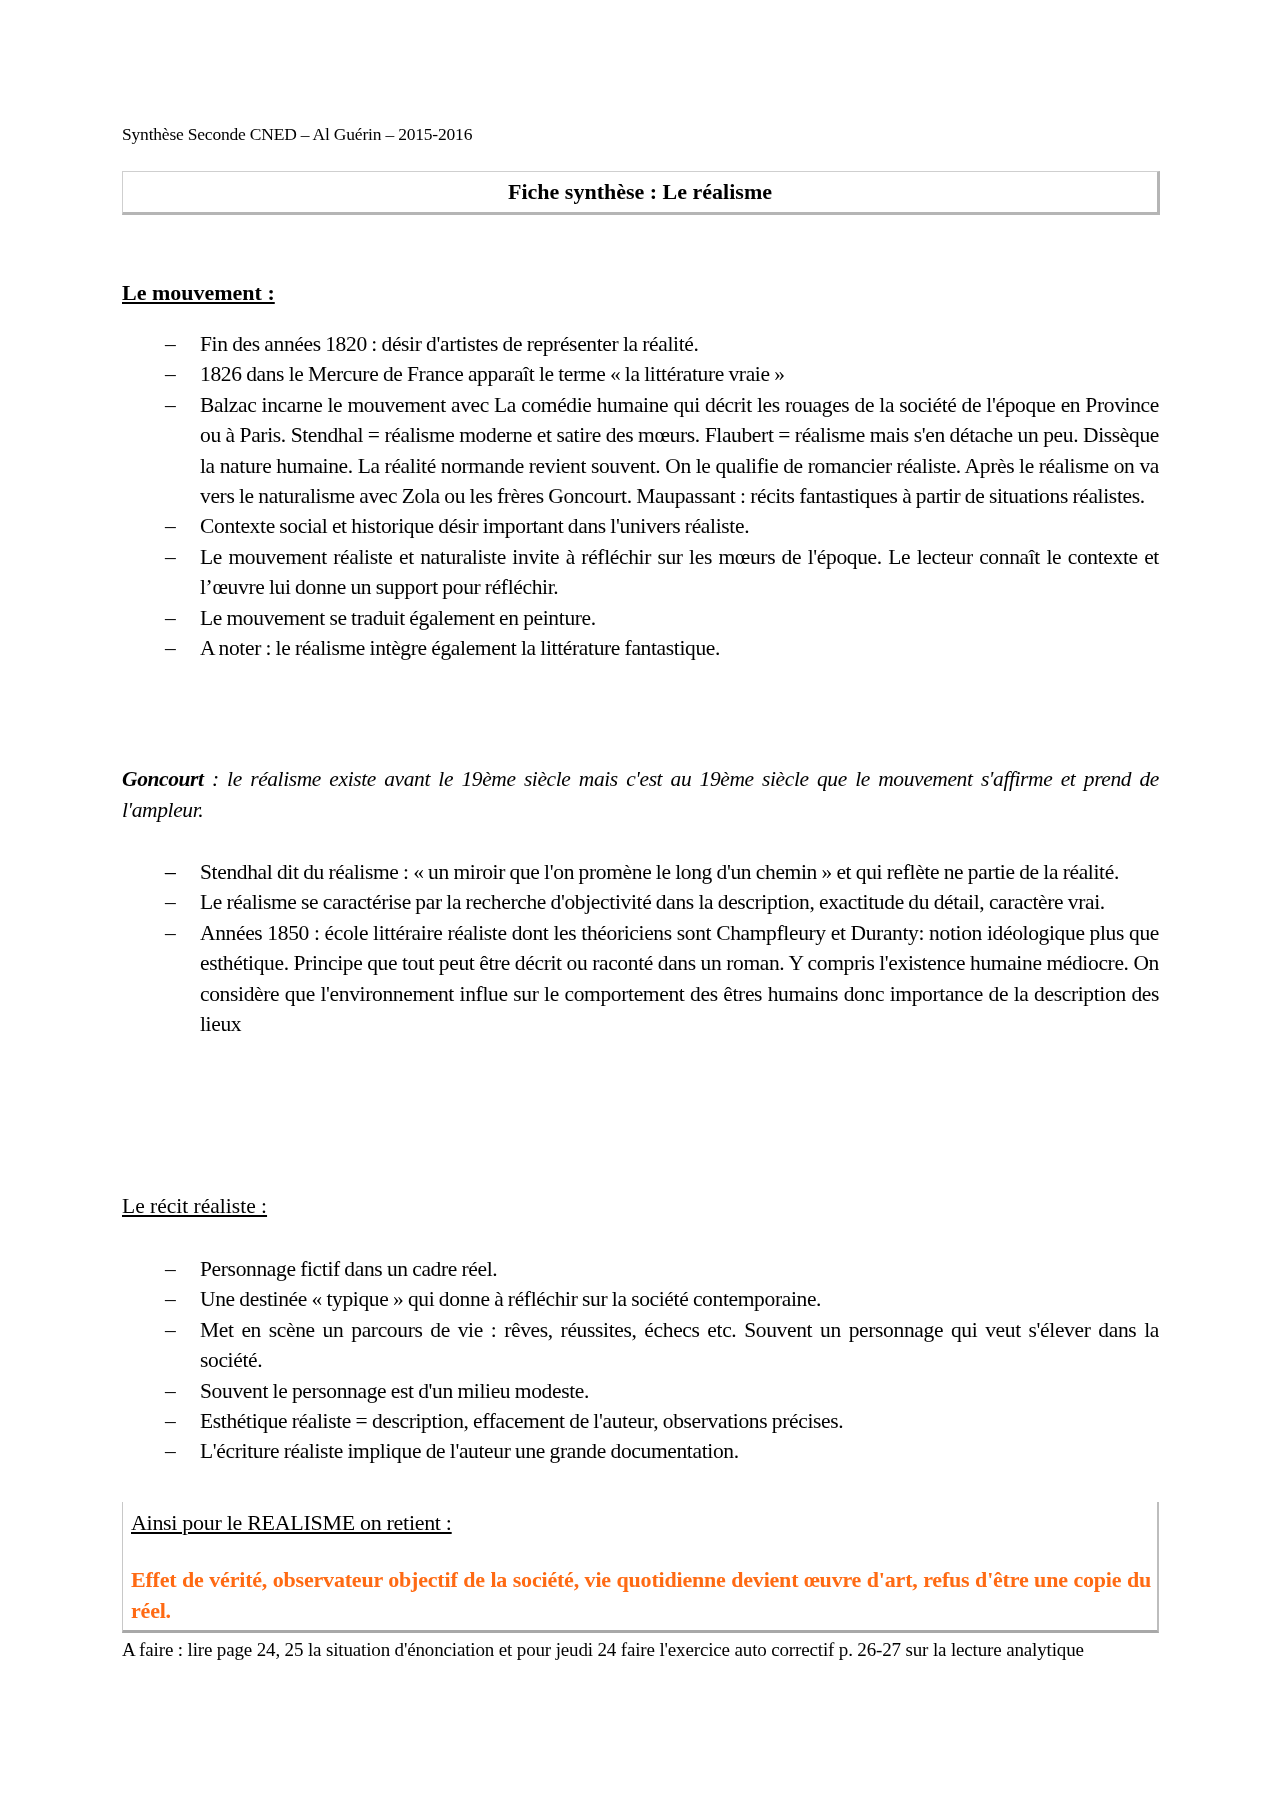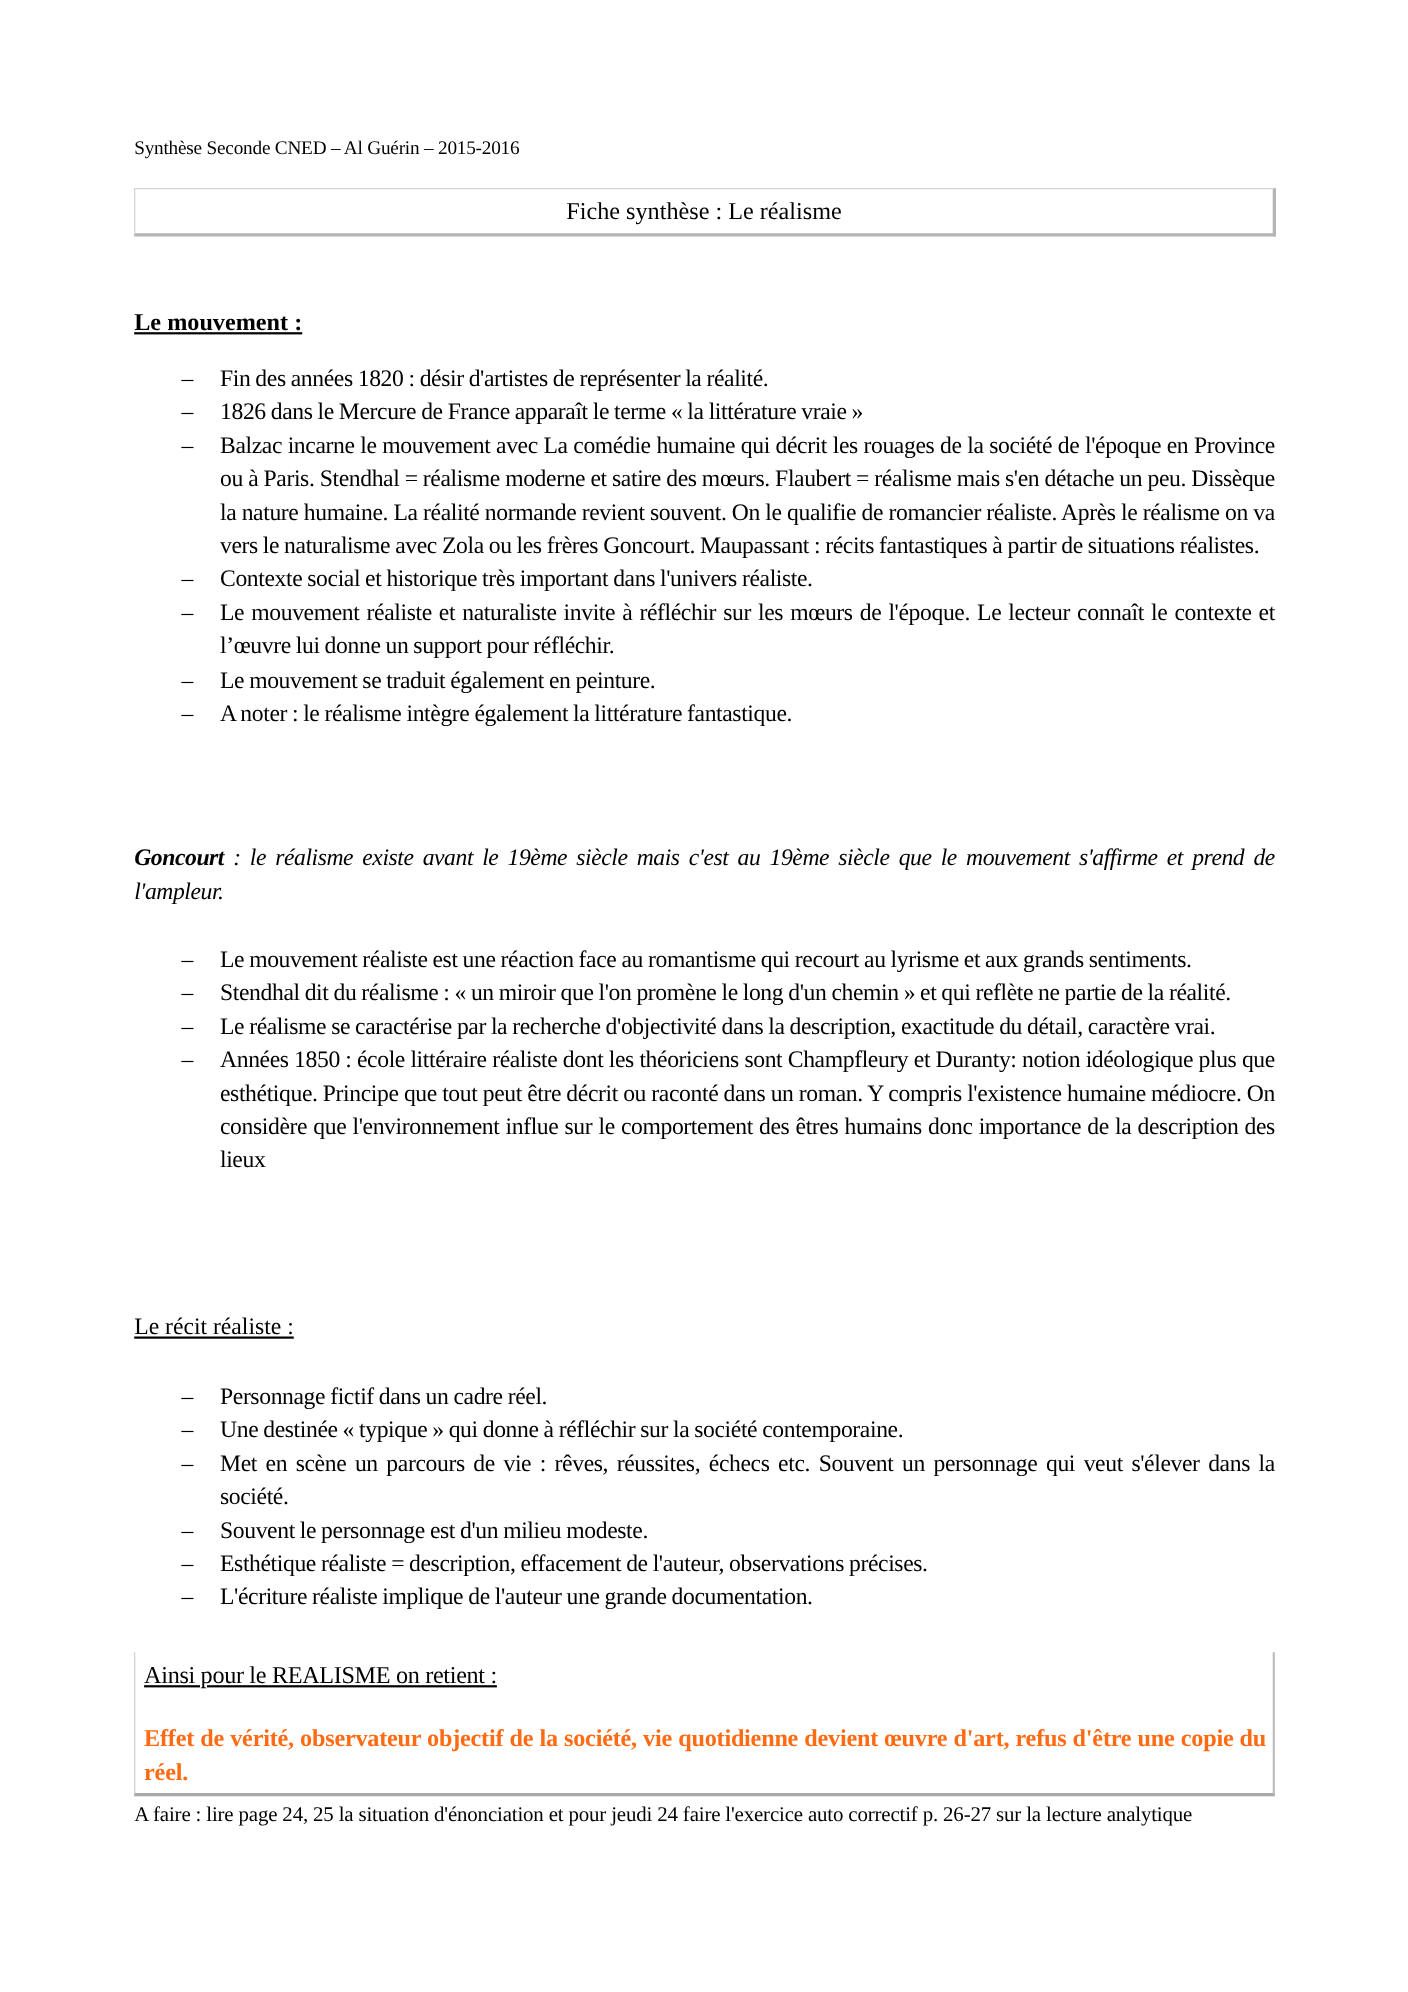--- a/index.html
+++ b/index.html
@@ -3,21 +3,21 @@
 <meta charset="utf-8">
 <style>
   html, body { margin: 0; padding: 0; background: #ffffff; }
   body { width: 1280px; height: 1811px; position: relative; overflow: hidden;
          font-family: "Liberation Serif", "DejaVu Serif", serif; color: #000; }
   .page { position: absolute; left: 0; top: 0; width: 1280px; height: 1811px; }
   .running-header { position: absolute; left: 122px; top: 124px; font-size: 17.5px; letter-spacing: -0.2px; }
   .title-box { position: absolute; left: 122px; top: 171px; width: 1034px; height: 40px;
                border: 1px solid #cfcfcf; border-right: 3px solid #b5b5b5; border-bottom: 3px solid #b5b5b5;
                box-sizing: content-box; text-align: center; }
-  .title-box span { display: inline-block; font-weight: normal; font-size: 22px; line-height: 40px; }
+  .title-box span { display: inline-block; font-weight: bold; font-size: 22px; line-height: 40px; }
   .h-section { position: absolute; left: 122px; font-size: 22px; text-decoration: underline; }
   .h-bold { font-weight: bold; }
   .blist { position: absolute; left: 122px; width: 1037px; margin: 0; padding: 0; list-style: none; }
   .blist li { position: relative; padding-left: 78px; font-size: 21.5px; line-height: 30.4px;
               text-align: justify; letter-spacing: -0.35px; word-spacing: -0.5px; }
   .blist li .dash { position: absolute; left: 43px; top: 0; }
   .important { position: absolute; left: 122px; top: 764px; width: 1037px; font-size: 21.5px;
                line-height: 31px; font-style: italic; text-align: justify; letter-spacing: -0.4px; }
   .important b { font-weight: bold; }
   .conclusion-box { position: absolute; left: 122px; top: 1502px; width: 1034px; height: 128px;
@@ -39,32 +39,32 @@
   <div class="title-box">
     <span>Fiche synthèse : Le réalisme</span>
   </div>
 
   <div class="h-section h-bold" style="top:280px;">Le mouvement :</div>
 
   <ul class="blist" style="top:329px;">
     <li><span class="dash">–</span><span>Fin des années 1820 : désir d'artistes de représenter la réalité.</span></li>
     <li><span class="dash">–</span><span>1826 dans le Mercure de France apparaît le terme « la littérature vraie »</span></li>
     <li><span class="dash">–</span><span>Balzac incarne le mouvement avec La comédie humaine qui décrit les rouages de la société de l'époque en Province ou à Paris.  Stendhal = réalisme moderne et satire des mœurs. Flaubert = réalisme mais s'en détache un peu. Dissèque la nature humaine. La réalité normande revient souvent. On le qualifie de romancier réaliste. Après le réalisme on va vers le naturalisme avec Zola ou les frères Goncourt. Maupassant : récits fantastiques à partir de situations réalistes.</span></li>
-    <li><span class="dash">–</span><span>Contexte social et historique très important dans l'univers réaliste.</span></li>
+    <li><span class="dash">–</span><span>Contexte social et historique désir important dans l'univers réaliste.</span></li>
     <li><span class="dash">–</span><span>Le mouvement réaliste et naturaliste invite à réfléchir sur les mœurs de l'époque. Le lecteur connaît le contexte et l’œuvre lui donne un support pour réfléchir.</span></li>
     <li><span class="dash">–</span><span>Le mouvement se traduit également en peinture.</span></li>
     <li><span class="dash">–</span><span>A noter : le réalisme intègre également la littérature fantastique.</span></li>
   </ul>
 
   <div class="important">
     <b>Goncourt</b><span> : le réalisme existe avant le 19ème siècle mais c'est au 19ème siècle que le mouvement s'affirme et prend de l'ampleur.</span>
   </div>
 
   <ul class="blist" style="top:857px;">
-    <li><span class="dash">–</span><span>Le mouvement réaliste est une réaction face au romantisme qui recourt au lyrisme et aux grands sentiments.</span></li>
+    <li><span class="dash">–</span></li>
     <li><span class="dash">–</span><span>Stendhal dit du réalisme : « un miroir que l'on promène le long d'un chemin » et qui reflète ne partie de la réalité.</span></li>
     <li><span class="dash">–</span><span>Le réalisme se caractérise par la recherche d'objectivité dans la description, exactitude du détail, caractère vrai.</span></li>
     <li><span class="dash">–</span><span>Années 1850 : école littéraire réaliste dont les théoriciens sont Champfleury et Duranty: notion idéologique plus que esthétique. Principe que tout peut être décrit ou raconté dans un roman. Y compris l'existence humaine médiocre. On considère que l'environnement influe sur le comportement des êtres humains donc importance de la description des lieux</span></li>
   </ul>
 
   <div class="h-section" style="top:1194px; font-size:21.5px;">Le récit réaliste :</div>
 
   <ul class="blist" style="top:1254px;">
     <li><span class="dash">–</span><span>Personnage fictif dans un cadre réel.</span></li>
     <li><span class="dash">–</span><span>Une destinée « typique » qui donne à réfléchir sur la société contemporaine.</span></li>

